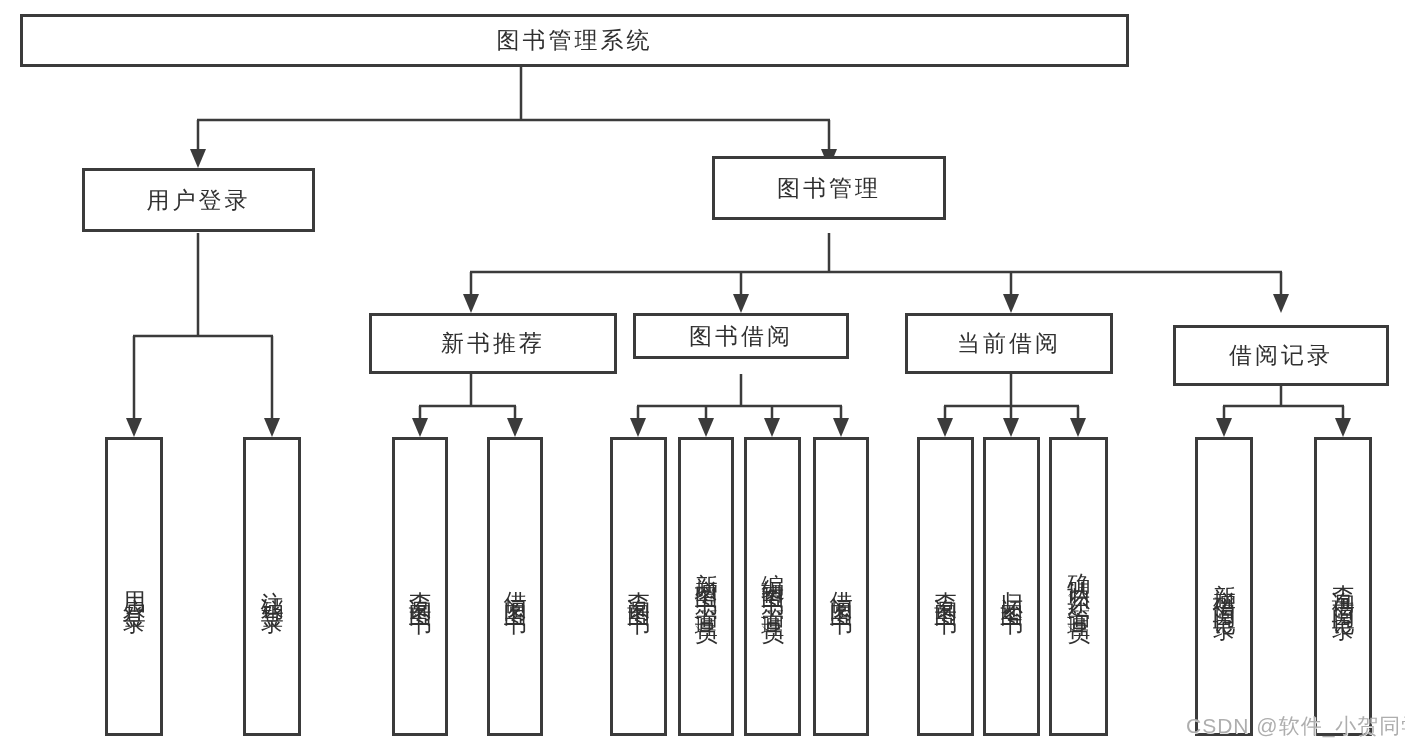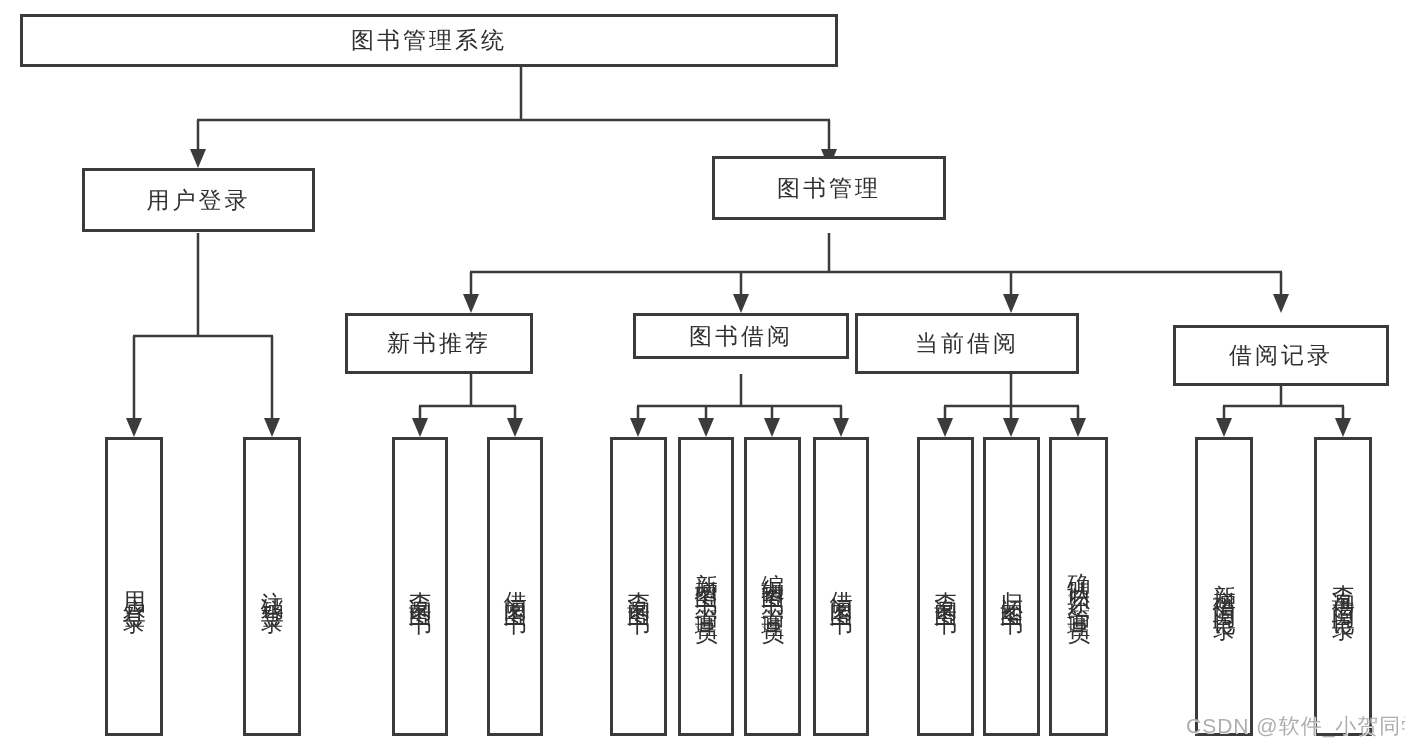--- a/index.html
+++ b/index.html
@@ -91,28 +91,28 @@
       <polygon points="764,418 780,418 772,437"></polygon>
       <polygon points="833,418 849,418 841,437"></polygon>
       <polygon points="937,418 953,418 945,437"></polygon>
       <polygon points="1003,418 1019,418 1011,437"></polygon>
       <polygon points="1070,418 1086,418 1078,437"></polygon>
       <polygon points="1216,418 1232,418 1224,437"></polygon>
       <polygon points="1335,418 1351,418 1343,437"></polygon>
     </g>
   </svg>
 
-  <div class="box h-box" style="left:20px; top:14px; width:818px; height:53px;">图书管理系统</div>
+  <div class="box h-box" style="left:20px; top:14px; width:1109px; height:53px;">图书管理系统</div>
 
   <div class="box h-box" style="left:82px; top:168px; width:233px; height:64px;">用户登录</div>
   <div class="box h-box" style="left:712px; top:156px; width:234px; height:64px;">图书管理</div>
 
-  <div class="box h-box" style="left:345px; top:313px; width:188px; height:61px;">新书推荐</div>
+  <div class="box h-box" style="left:369px; top:313px; width:248px; height:61px;">新书推荐</div>
   <div class="box h-box" style="left:633px; top:313px; width:216px; height:46px;">图书借阅</div>
-  <div class="box h-box" style="left:855px; top:313px; width:224px; height:61px;">当前借阅</div>
+  <div class="box h-box" style="left:905px; top:313px; width:208px; height:61px;">当前借阅</div>
   <div class="box h-box" style="left:1173px; top:313px; width:216px; height:61px;margin-top:12px;">借阅记录</div>
 
   <div class="box v-box" style="left:105px; top:437px; width:58px; height:299px;">用户登录</div>
   <div class="box v-box" style="left:243px; top:437px; width:58px; height:299px;">注销登录</div>
 
   <div class="box v-box" style="left:392px; top:437px; width:56px; height:299px;">查询图书</div>
   <div class="box v-box" style="left:487px; top:437px; width:56px; height:299px;">借阅图书</div>
 
   <div class="box v-box" style="left:610px; top:437px; width:57px; height:299px;">查询图书</div>
   <div class="box v-box" style="left:678px; top:437px; width:56px; height:299px;">新增图书（管理员）</div>

